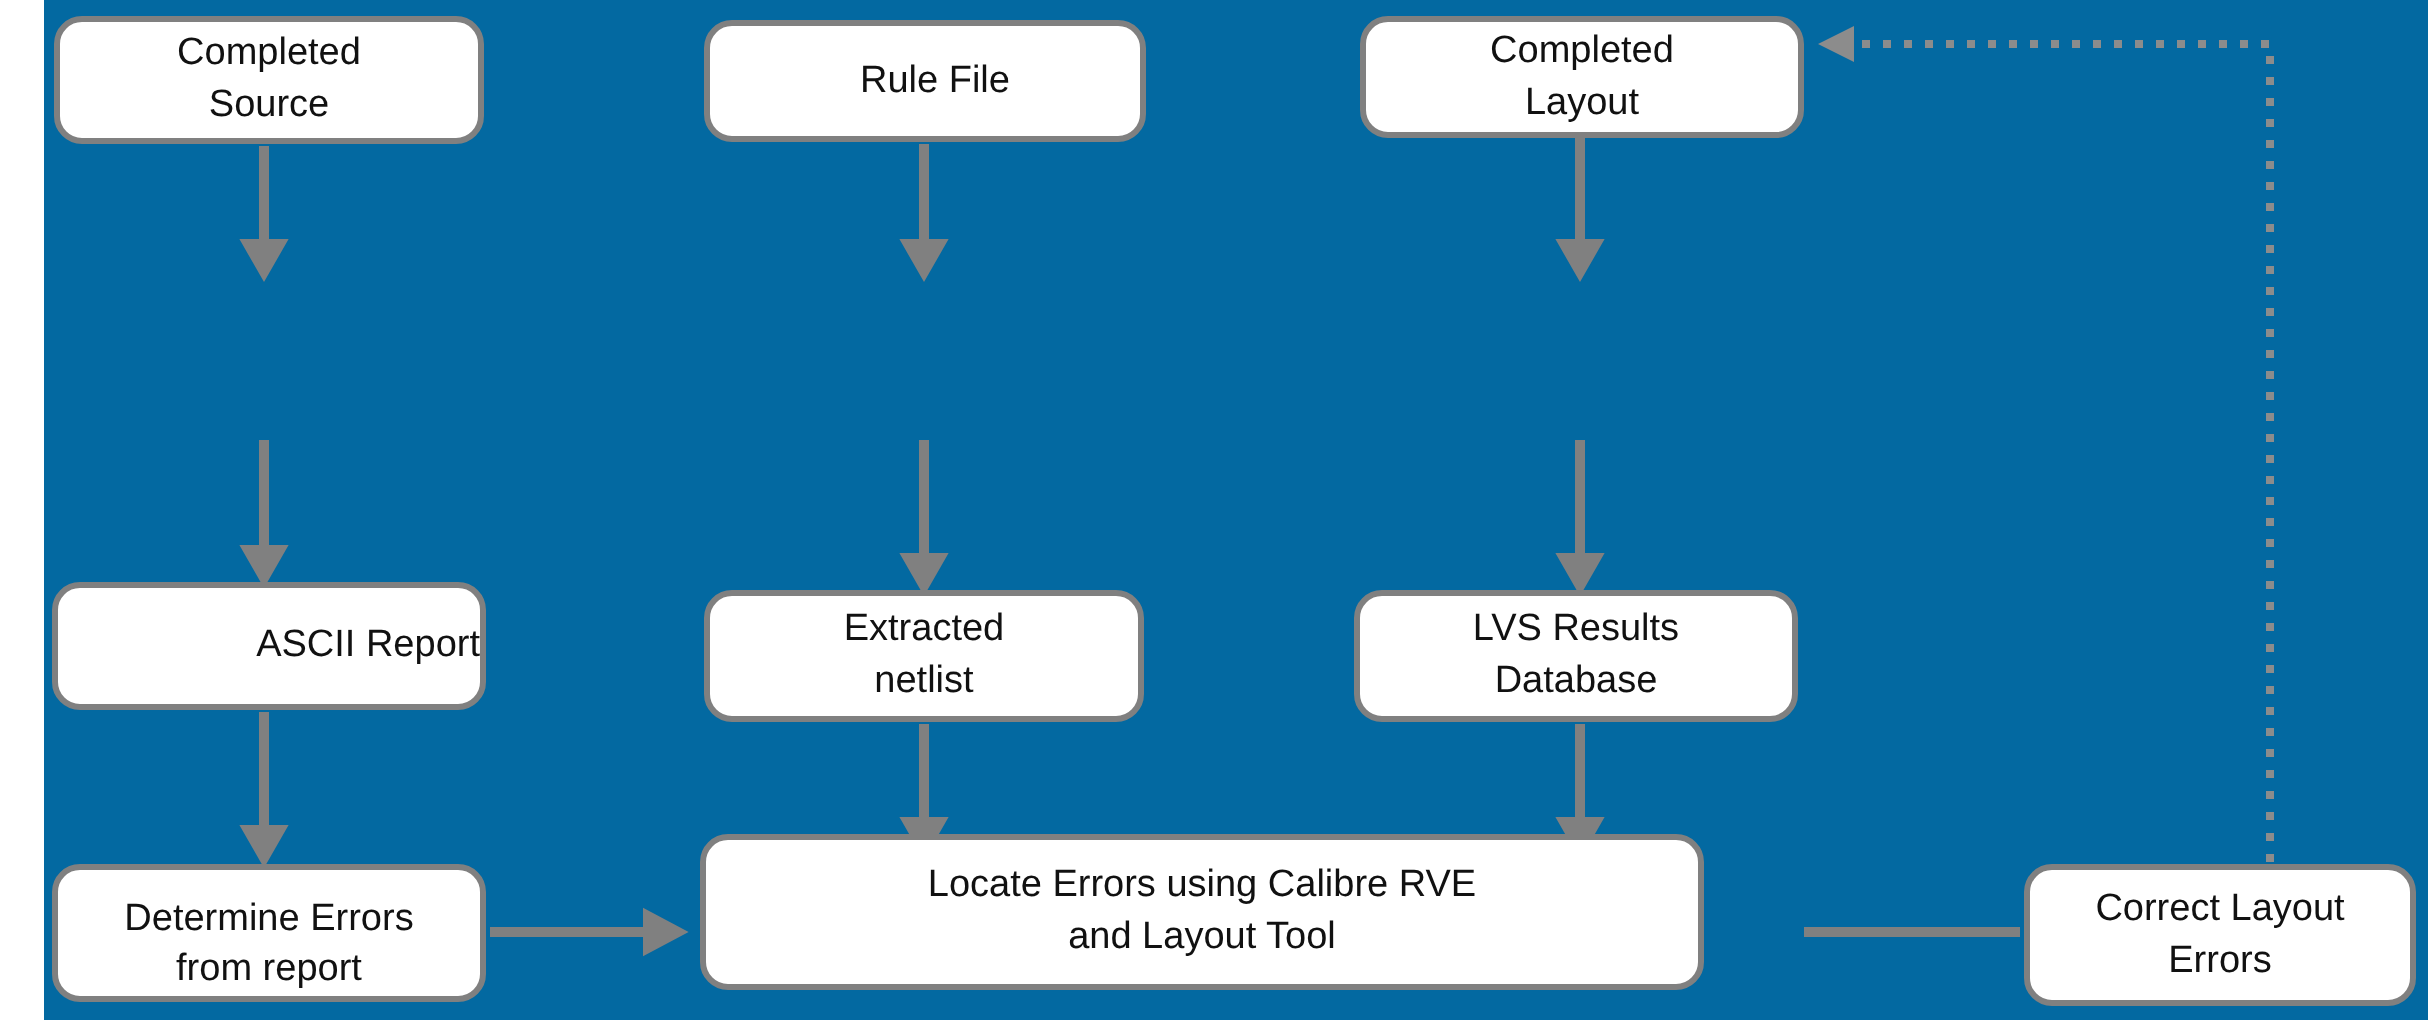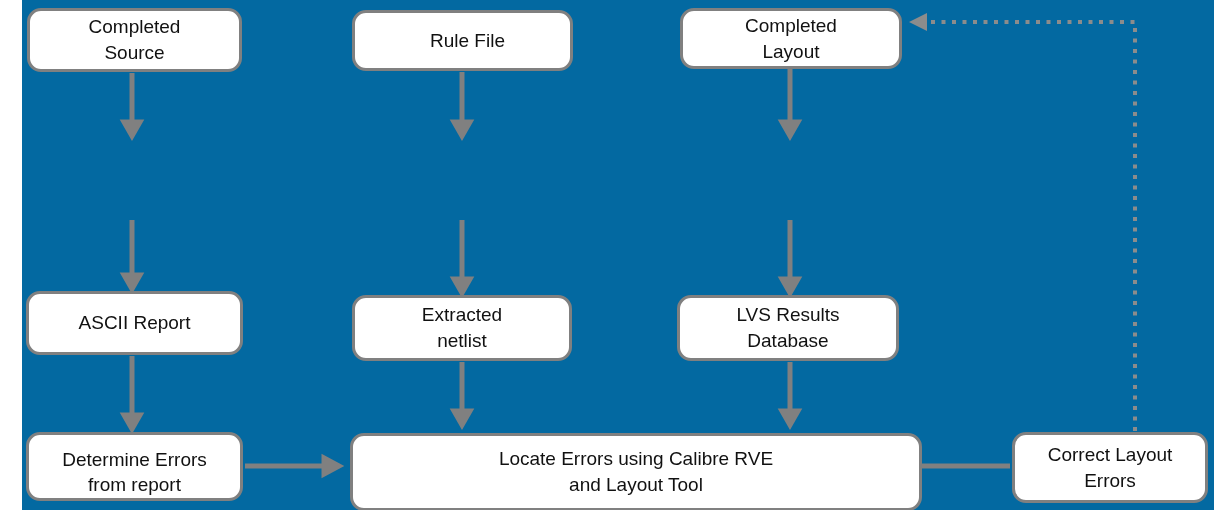--- a/index.html
+++ b/index.html
@@ -98,40 +98,40 @@
   <div class="node" style="left:330px; top:10px;  width:221px; height:61px;padding-left:10px;">
     <span>Rule File</span>
   </div>
 
   <div class="node" style="left:658px; top:8px;   width:222px; height:61px;">
     <span>Completed
 Layout</span>
   </div>
 
 
-  <div class="node" style="left:4px;   top:291px; width:217px; height:64px;">
+  <div class="node" style="left:4px;   top:291px; width:217px; height:64px;justify-content:flex-end;">
     <span>ASCII Report</span>
   </div>
 
   <div class="node" style="left:655px; top:295px; width:222px; height:66px;">
     <span>LVS Results
 Database</span>
   </div>
 
   <div class="node" style="left:330px; top:295px; width:220px; height:66px;">
     <span>Extracted
 netlist</span>
   </div>
 
   <div class="node" style="left:4px;   top:432px; width:217px; height:69px;align-items:flex-end;">
     <span>Determine Errors
 from report</span>
   </div>
 
-  <div class="node" style="left:328px; top:433px; width:572px; height:78px;">
+  <div class="node" style="left:328px; top:417px; width:502px; height:78px;">
     <span>Locate Errors using Calibre RVE
 and Layout Tool</span>
   </div>
 
   <div class="node" style="left:990px; top:432px; width:196px; height:71px;">
     <span>Correct Layout
 Errors</span>
   </div>
 
 

